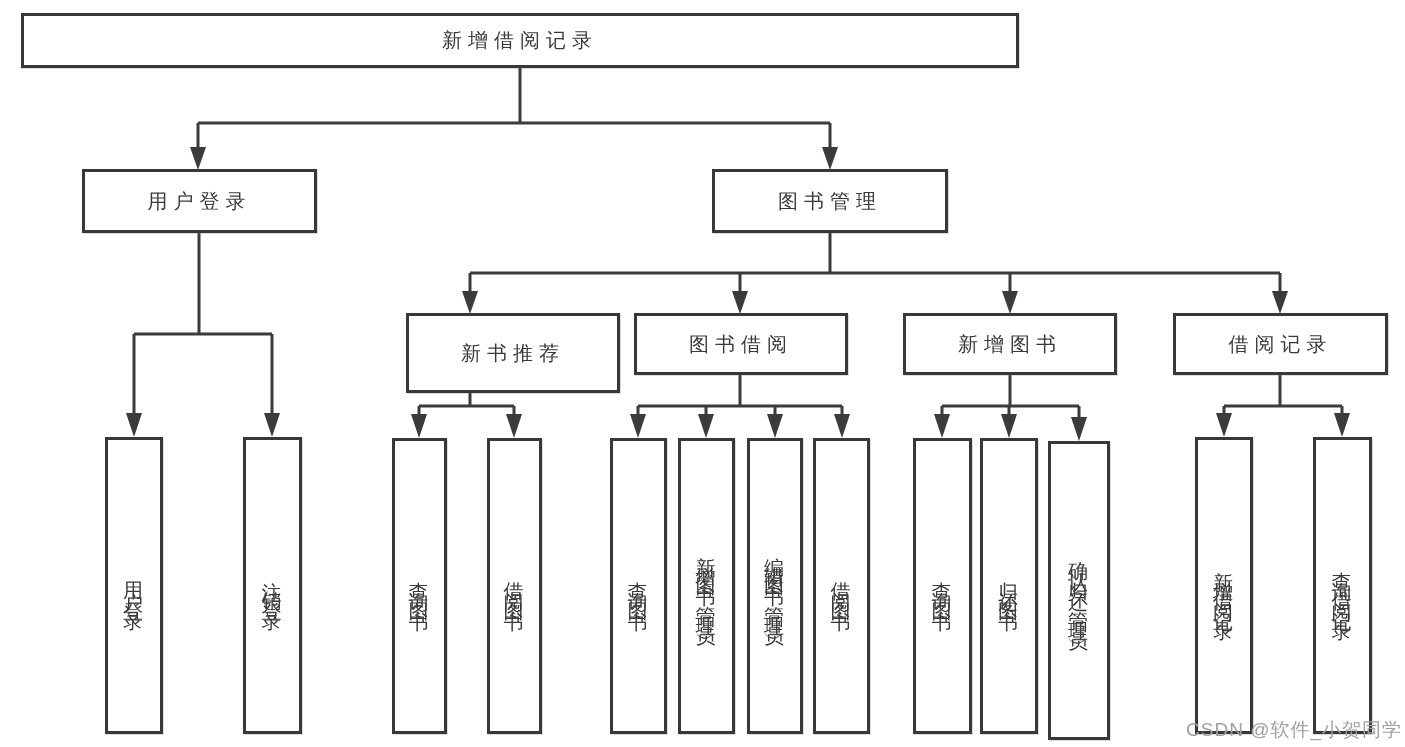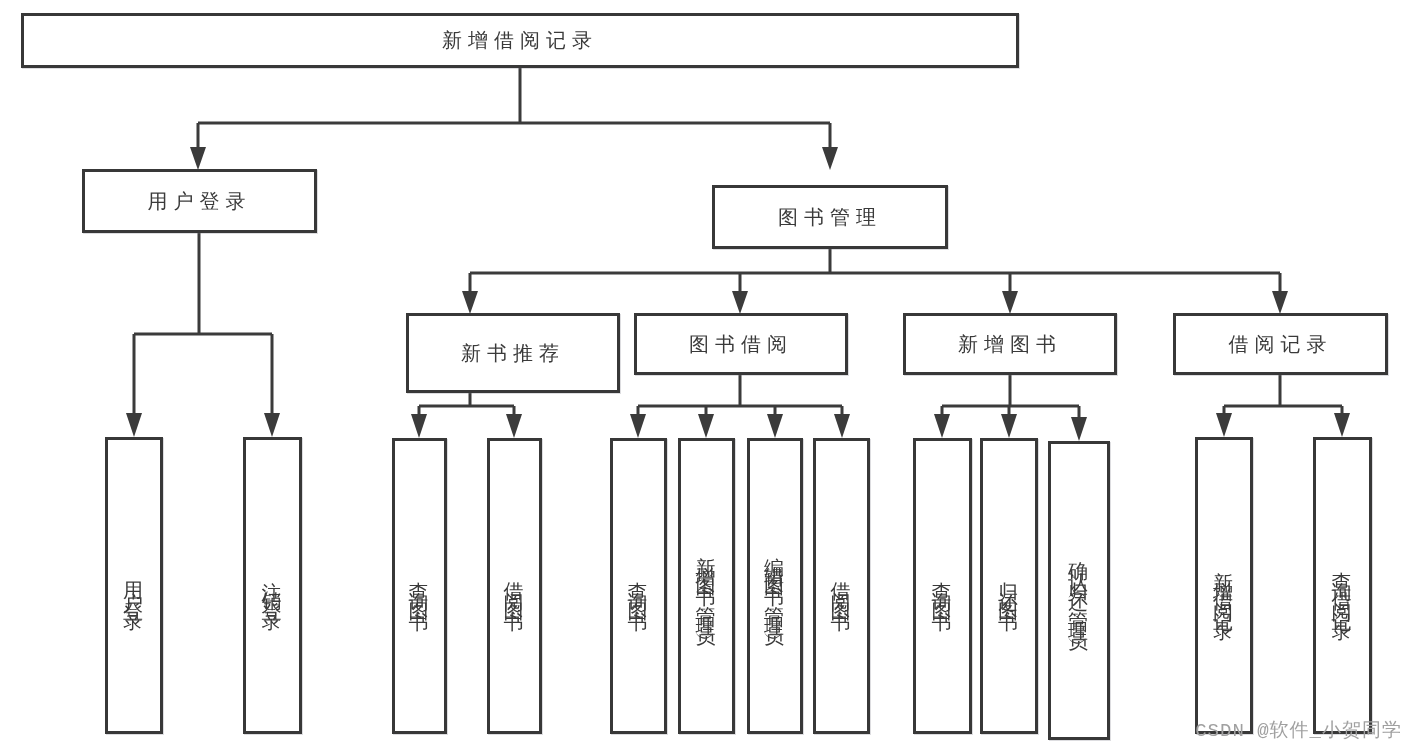--- a/index.html
+++ b/index.html
@@ -36,21 +36,20 @@
     letter-spacing:10px;
     white-space:nowrap;
   }
   #watermark{
     position:absolute;
     right:3px;bottom:4px;
     font-size:19px;
     color:#a0a0a0;
     letter-spacing:1px;
     z-index:5;
-    font-family:Liberation Mono, monospace;
   }
 </style>
 </head>
 <body>
 
 <div id="stage">
 
   <svg id="wires" viewBox="0 0 1405 747" fill="none" stroke="#3b3b3b" stroke-width="3">
 
     <g>
@@ -97,21 +96,21 @@
     <g>
       <path d="M1280,375 V406 M1224,406 H1342 M1224,406 V415 M1342,406 V415"></path>
       <polygon points="1216,413 1232,413 1224,437" fill="#3b3b3b" stroke="none"></polygon>
       <polygon points="1334,413 1350,413 1342,437" fill="#3b3b3b" stroke="none"></polygon>
     </g>
   </svg>
 
   <div class="node" style="left:21px;top:13px;width:998px;height:55px;">新增借阅记录</div>
 
   <div class="node" style="left:82px;top:169px;width:235px;height:64px;">用户登录</div>
-  <div class="node" style="left:712px;top:169px;width:236px;height:64px;margin-top:16px;">图书管理</div>
+  <div class="node" style="left:712px;top:169px;width:236px;height:64px;">图书管理</div>
 
   <div class="node" style="left:363px;top:313px;width:214px;height:80px;margin-left:43px;">新书推荐</div>
   <div class="node" style="left:634px;top:313px;width:214px;height:62px;">图书借阅</div>
   <div class="node" style="left:903px;top:313px;width:214px;height:62px;">新增图书</div>
   <div class="node" style="left:1173px;top:313px;width:215px;height:62px;font-family:Liberation Serif, serif;">借阅记录</div>
 
   <div class="vnode" style="left:105px;top:437px;width:58px;height:297px;">
       <span>用户登录</span>
     </div>
   <div class="vnode" style="left:243px;top:437px;width:59px;height:297px;">

